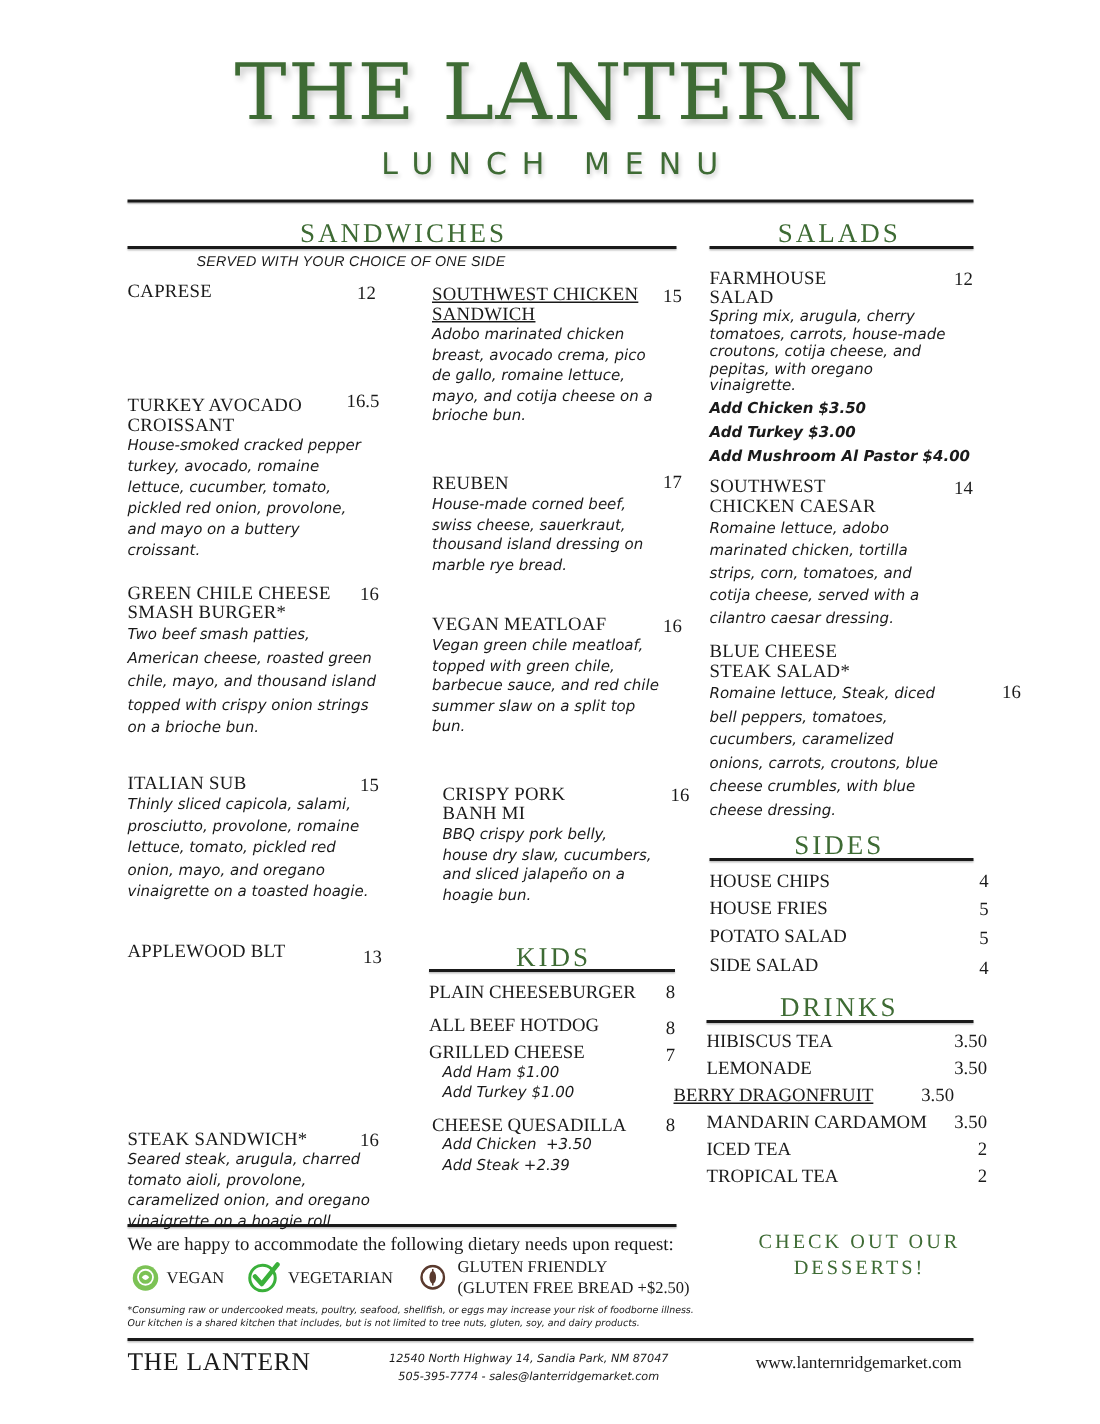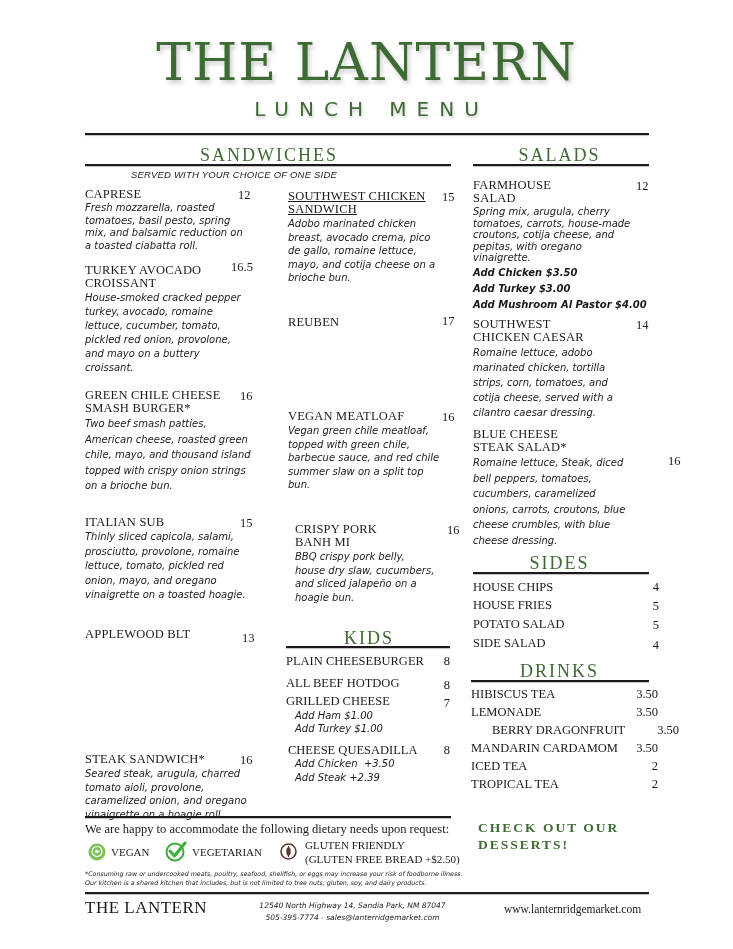--- a/index.html
+++ b/index.html
@@ -65,23 +65,23 @@
   }
   .diet-label {
     position: absolute; font-family: "Liberation Serif", serif; font-size: 11px;
     text-transform: uppercase; line-height: 13px;
   }
   .disclaimer {
     position: absolute; left: 85px; top: 869px; width: 380px;
     font-family: "DejaVu Sans", sans-serif; font-style: italic; font-size: 6.3px; line-height: 9px;
   }
   .desserts {
-    position: absolute; left: 478px; top: 819px; width: 190px; text-align: left;
+    position: absolute; left: 478px; top: 819px; width: 190px; text-align: center;
     color: #3e6b34; font-family: "Liberation Serif", serif; font-size: 13.5px;
-    letter-spacing: 2px; line-height: 17px; font-weight: bold;
+    letter-spacing: 2px; line-height: 17px; font-weight: normal;
   }
   .foot-name {
     position: absolute; left: 85px; top: 898px; font-family: "Liberation Serif", serif;
     font-size: 17px; letter-spacing: 0.5px;
   }
   .foot-addr {
     position: absolute; left: 250px; top: 900px; width: 205px; text-align: center;
     font-family: "DejaVu Sans", sans-serif; font-style: italic; font-size: 7.5px; line-height: 12px;
   }
   .foot-web {
@@ -97,21 +97,20 @@
 <div class="subtitle">LUNCH MENU</div>
 <div class="rule" style="left:85px; top:133px; width:564px;"></div>
 
 <div class="sec-head" style="left:84px; top:145px; width:370px;">SANDWICHES</div>
 <div class="rule" style="left:85px; top:164px; width:366px;"></div>
 <div class="served">SERVED WITH YOUR CHOICE OF ONE SIDE</div>
 
 <div class="item" style="left:85px; top:188px; width:175px;">
   <div class="name">CAPRESE</div>
   <div class="price" style="left:153px;">12</div>
-  <div class="desc tight" style="width:160px;">Fresh mozzarella, roasted tomatoes, basil pesto, spring mix, and balsamic reduction on a toasted ciabatta roll.</div>
 </div>
 
 <div class="item" style="left:85px; top:264px; width:175px;">
   <div class="name" style="width:130px;">TURKEY AVOCADO CROISSANT</div>
   <div class="price" style="left:146px; top:-4px;">16.5</div>
   <div class="desc" style="width:160px; line-height:14px;">House-smoked cracked pepper turkey, avocado, romaine lettuce, cucumber, tomato, pickled red onion, provolone, and mayo on a buttery croissant.</div>
 </div>
 
 <div class="item" style="left:85px; top:389px; width:175px;">
   <div class="name" style="width:145px;">GREEN CHILE CHEESE SMASH BURGER*</div>
@@ -138,20 +137,21 @@
 
 <div class="item" style="left:288px; top:190px; width:165px;">
   <div class="name" style="width:145px;text-decoration:underline;">SOUTHWEST CHICKEN SANDWICH</div>
   <div class="price" style="left:154px;">15</div>
   <div class="desc" style="width:148px; line-height:13.5px;">Adobo marinated chicken breast, avocado crema, pico de gallo, romaine lettuce, mayo, and cotija cheese on a brioche bun.</div>
 </div>
 
 <div class="item" style="left:288px; top:316px; width:165px;">
   <div class="name">REUBEN</div>
   <div class="price" style="left:154px; top:-2px;">17</div>
+  <div class="desc" style="width:150px; line-height:13.5px;">House-made corned beef, swiss cheese, sauerkraut, thousand island dressing on marble rye bread.</div>
 </div>
 
 <div class="item" style="left:288px; top:410px; width:165px;">
   <div class="name">VEGAN MEATLOAF</div>
   <div class="price" style="left:154px;">16</div>
   <div class="desc" style="width:155px; line-height:13.5px;">Vegan green chile meatloaf, topped with green chile, barbecue sauce, and red chile summer slaw on a split top bun.</div>
 </div>
 
 <div class="item" style="left:295px; top:523px; width:160px;">
   <div class="name" style="width:90px;">CRISPY PORK BANH MI</div>
@@ -232,21 +232,21 @@
 <div class="rule" style="left:471px; top:680px; width:178px;"></div>
 
 <div class="row" style="left:471px; top:687px; width:187px;">
   <span>HIBISCUS TEA</span>
   <span class="p" style="right:0;">3.50</span>
 </div>
 <div class="row" style="left:471px; top:705px; width:187px;">
   <span>LEMONADE</span>
   <span class="p" style="right:0;">3.50</span>
 </div>
-<div class="row" style="left:492px; top:723px; width:187px;">
+<div class="row" style="left:449px; top:723px; width:187px;text-decoration:underline;">
   <span>BERRY DRAGONFRUIT</span>
   <span class="p" style="right:0;">3.50</span>
 </div>
 <div class="row" style="left:471px; top:741px; width:187px;">
   <span>MANDARIN CARDAMOM</span>
   <span class="p" style="right:0;">3.50</span>
 </div>
 <div class="row" style="left:471px; top:759px; width:187px;">
   <span>ICED TEA</span>
   <span class="p" style="right:0;">2</span>

